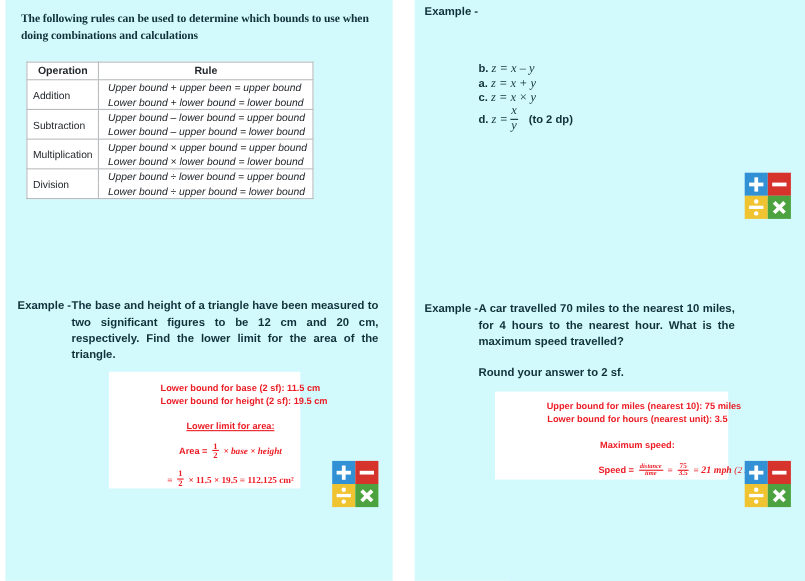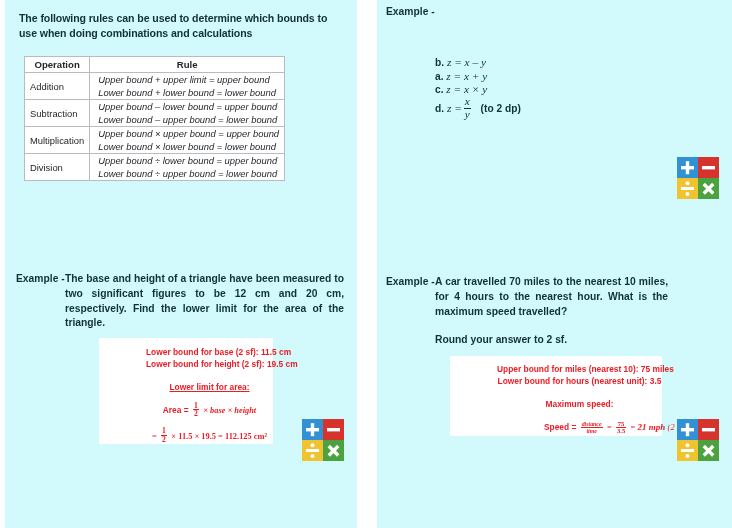--- a/index.html
+++ b/index.html
@@ -134,33 +134,33 @@
   .mi-minus{ background:#d6332c; }
   .mi-div{ background:#f0c330; }
   .mi-times{ background:#4ba23f; }
   .mathicon svg{ display:block; width:100%; height:100%; }
 </style>
 </head>
 <body>
 
 <div class="slide" id="slide-left">
 
-  <div class="intro" style="left:14px;top:11px;width:320px;">The following rules can be used to determine which bounds to use when doing combinations and calculations</div>
+  <div class="intro" style="left:14px;top:11px;width:320px;font-family:Liberation Serif, serif;">The following rules can be used to determine which bounds to use when doing combinations and calculations</div>
 
   <table class="rules-table" style="left:19px;top:56px;width:230px;">
     <thead>
       <tr>
         <th class="op">Operation</th>
         <th class="rule">Rule</th>
       </tr>
     </thead>
     <tbody>
       <tr class="r1">
         <td class="op" rowspan="2" style="border-bottom:1px solid #b9bcbe;">Addition</td>
-        <td class="rule">Upper bound + upper limit = upper bound</td>
+        <td class="rule">Upper bound + upper been = upper bound</td>
       </tr>
       <tr class="r2">
         <td class="rule">Lower bound + lower bound = lower bound</td>
       </tr>
 
       <tr class="r1">
         <td class="op" rowspan="2" style="border-bottom:1px solid #b9bcbe;">Subtraction</td>
         <td class="rule">Upper bound – lower bound = upper bound</td>
       </tr>
       <tr class="r2">

